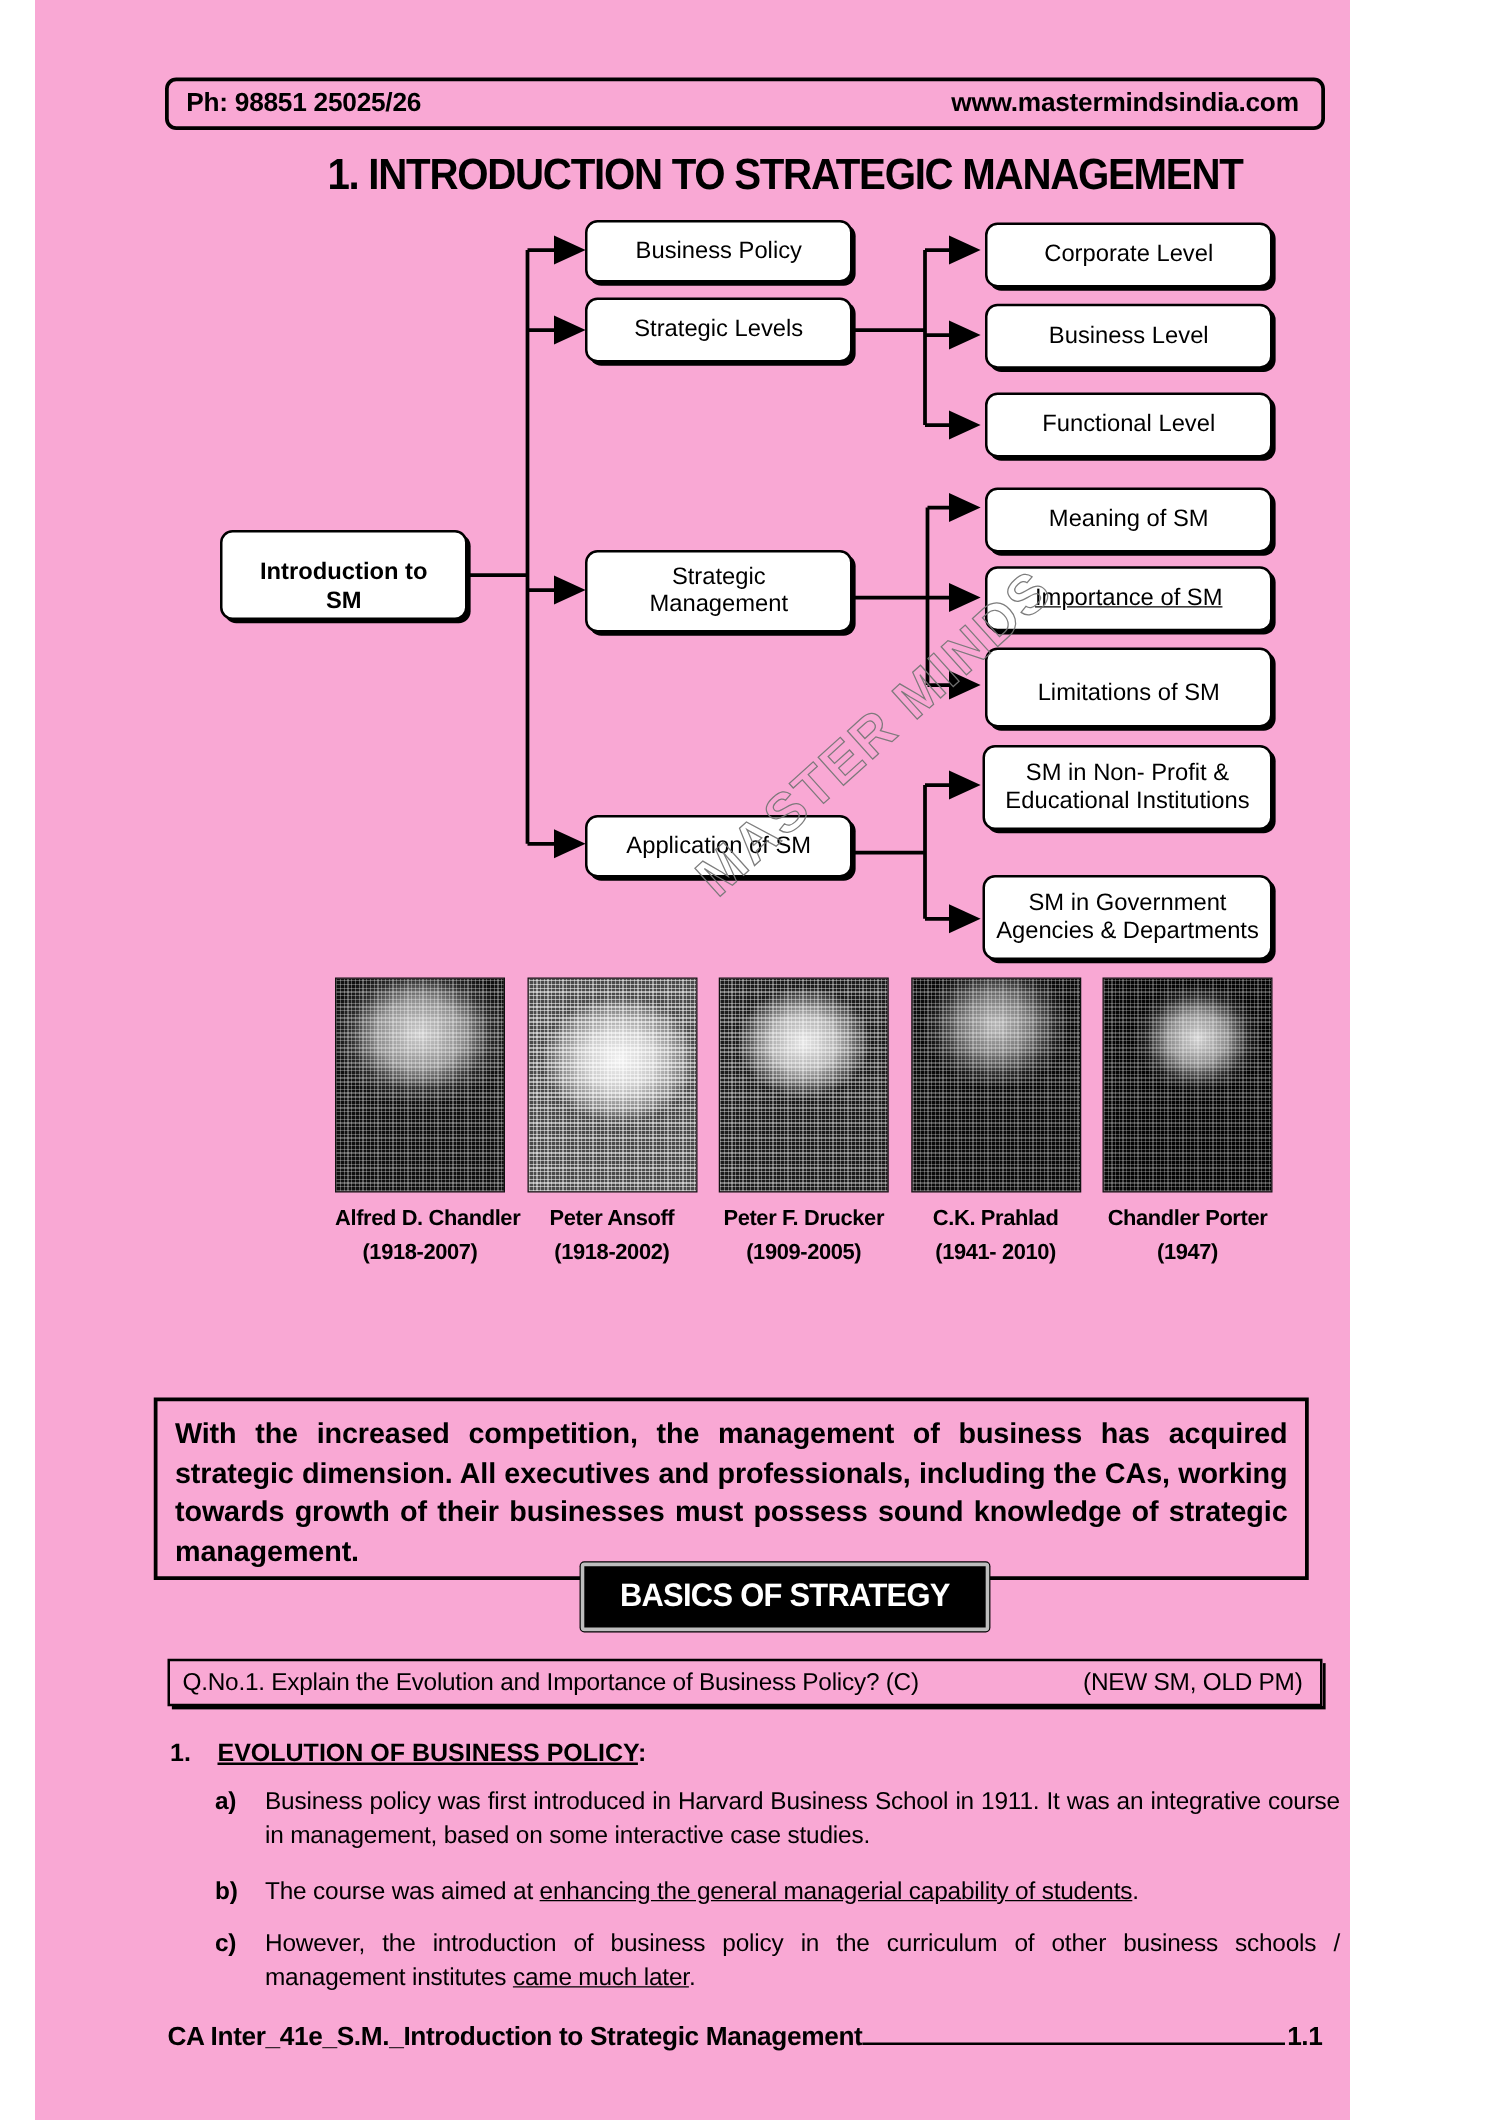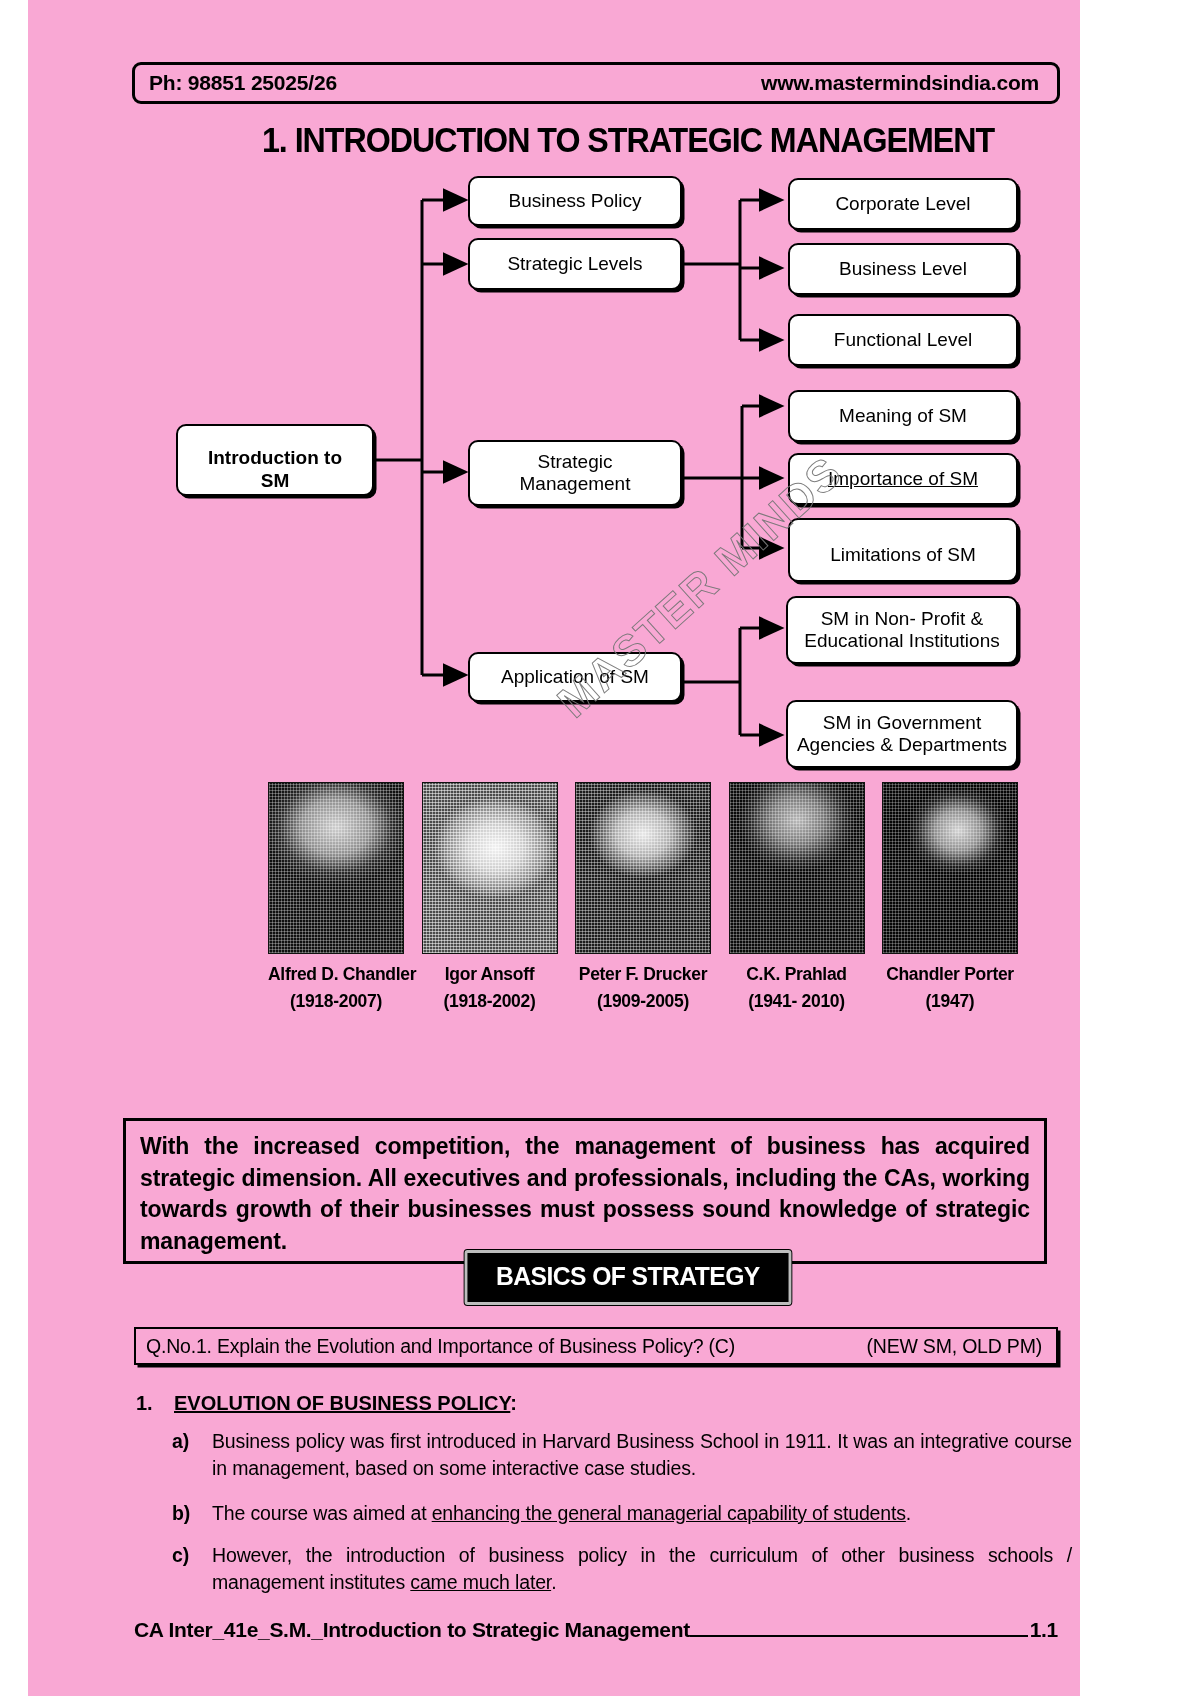--- a/index.html
+++ b/index.html
@@ -427,21 +427,21 @@
   <div class="people">
 
     <div class="person">
       <div class="photo v1"></div>
       <div class="p-name">Alfred D. Chandler</div>
       <div class="p-years">(1918-2007)</div>
     </div>
 
     <div class="person">
       <div class="photo v2"></div>
-      <div class="p-name">Igor Ansoff</div>
+      <div class="p-name">Peter Ansoff</div>
       <div class="p-years">(1918-2002)</div>
     </div>
 
     <div class="person">
       <div class="photo v3"></div>
       <div class="p-name">Peter F. Drucker</div>
       <div class="p-years">(1909-2005)</div>
     </div>
 
     <div class="person">

